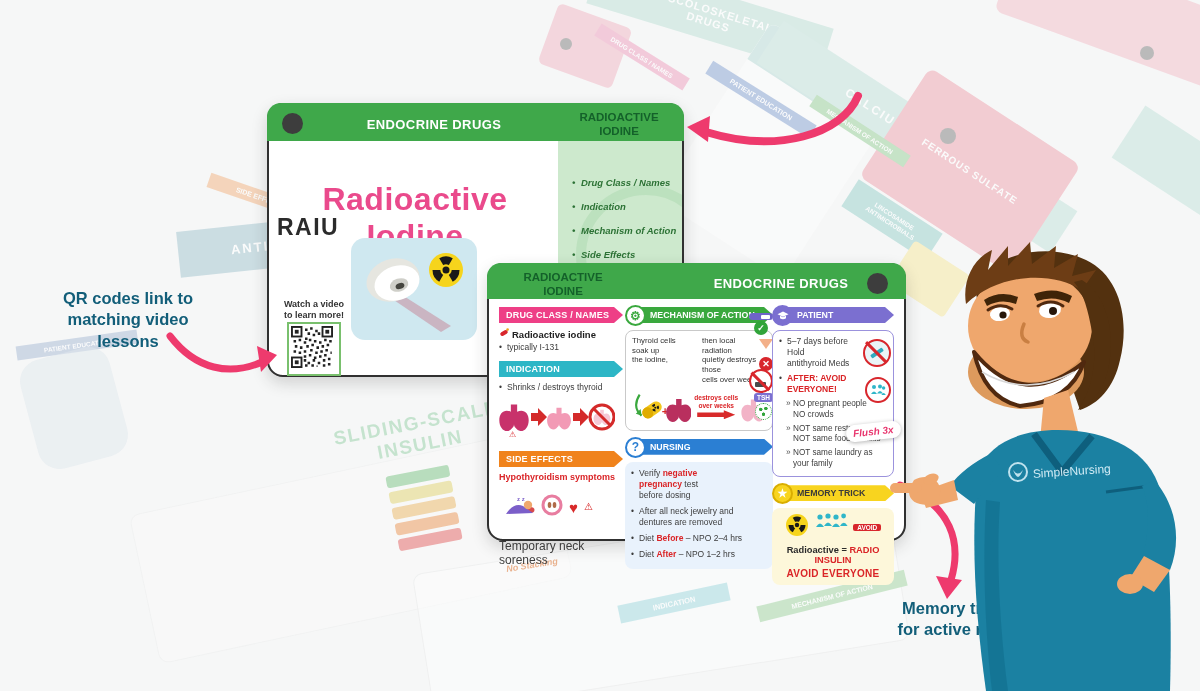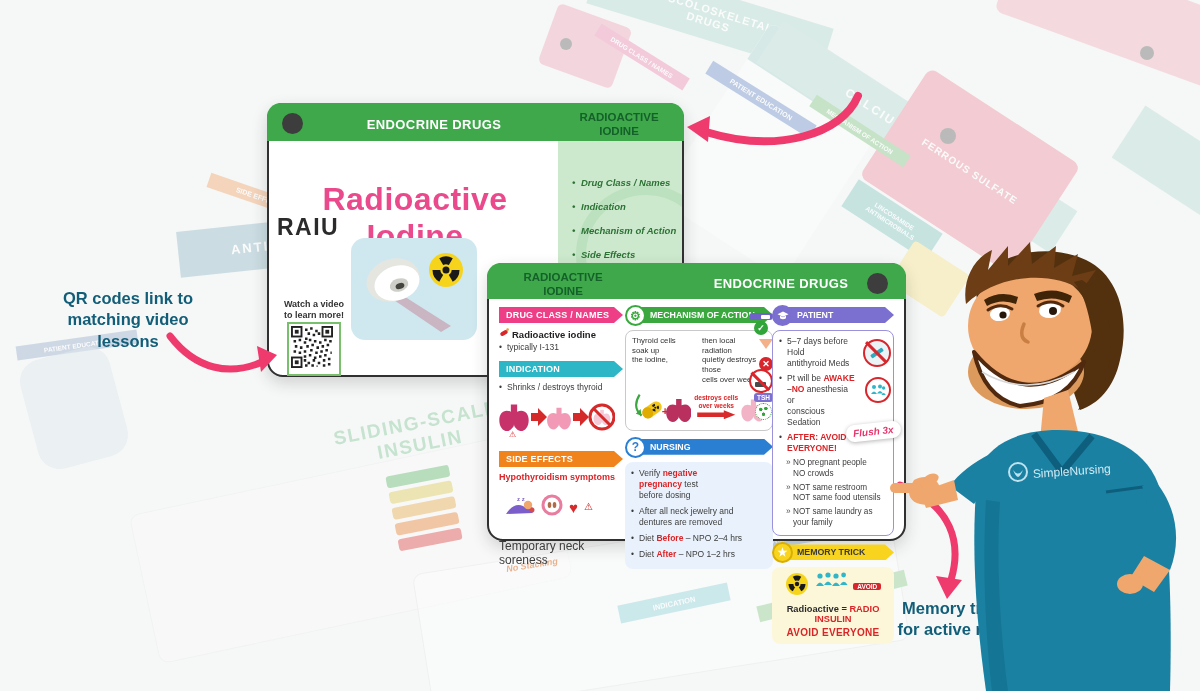--- a/index.html
+++ b/index.html
@@ -405,23 +405,20 @@
             </svg>
         </span>
         <div class="ib-bar purple">PATIENT EDUCATION</div>
       </div>
       <div class="pe-box">
         <div class="b runs w-ico"><span>5–7 days before Hold
 antithyroid Meds</span></div>
         <div class="icon-right" style="top:8px;right:2px;">
           <span class="noanes"></span>
         </div>
-        <div class="b runs w-ico"><span>Pt will be </span><span class="r-red">AWAKE</span><span>
-</span><span class="r-red">–NO</span><span> anesthesia or
-conscious Sedation</span></div>
         <div class="icon-right" style="top:46px;right:2px;">
           <span class="crowdring">
             <svg width="16" height="12" viewBox="0 0 16 12">
                 <g fill="#2fb6c9">
                   <circle cx="4" cy="3" r="2"></circle>
                   <path d="M1 10 q3 -5 6 0 z"></path>
                   <circle cx="10" cy="2.6" r="2"></circle>
                   <path d="M7 9.6 q3 -5 6 0 z"></path>
                   <circle cx="13.6" cy="4" r="1.7"></circle>
                   <path d="M11.4 11 q2.2 -4 4.4 0 z"></path>

